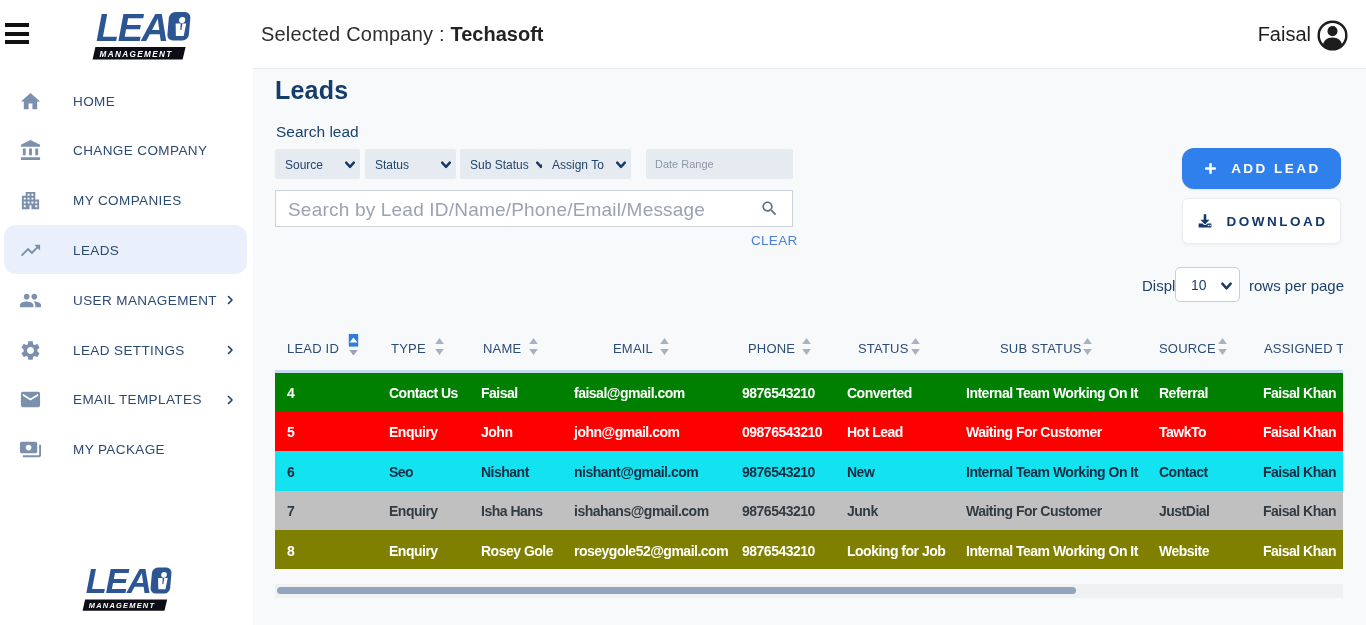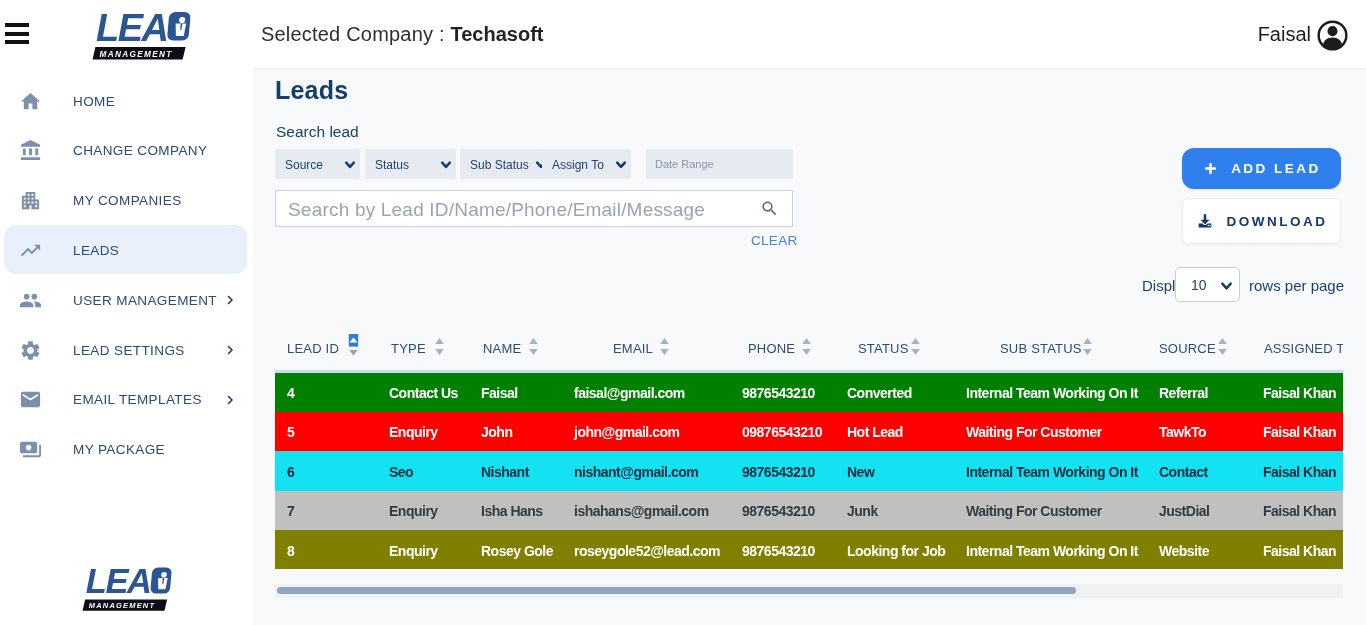--- a/index.html
+++ b/index.html
@@ -330,21 +330,21 @@
         <span class="c5">9876543210</span>
         <span class="c6">Junk</span>
         <span class="c7">Waiting For Customer</span>
         <span class="c8">JustDial</span>
         <span class="c9">Faisal Khan</span>
       </div>
       <div class="row" style="top:530.1px; background:#808000; color:#fff;">
         <span class="c1">8</span>
         <span class="c2">Enquiry</span>
         <span class="c3">Rosey Gole</span>
-        <span class="c4">roseygole52@lead.com</span>
+        <span class="c4">roseygole52@gmail.com</span>
         <span class="c5">9876543210</span>
         <span class="c6">Looking for Job</span>
         <span class="c7">Internal Team Working On It</span>
         <span class="c8">Website</span>
         <span class="c9">Faisal Khan</span>
       </div>
     </div>
 
   <div id="track" class="abs"></div>
   <div id="thumb" class="abs"></div>

